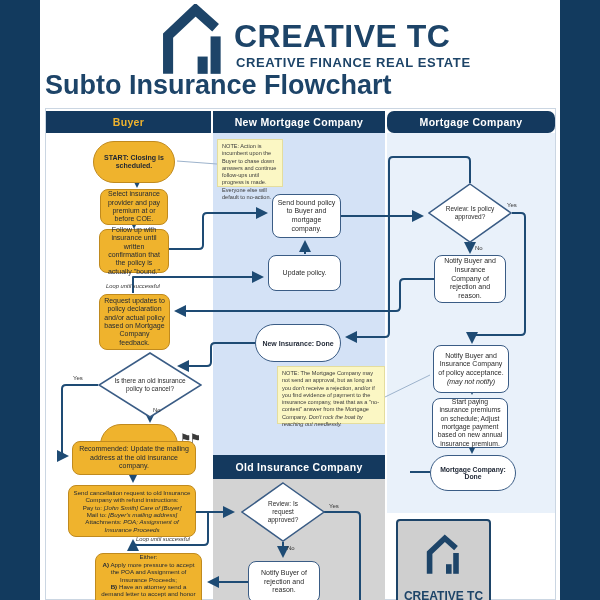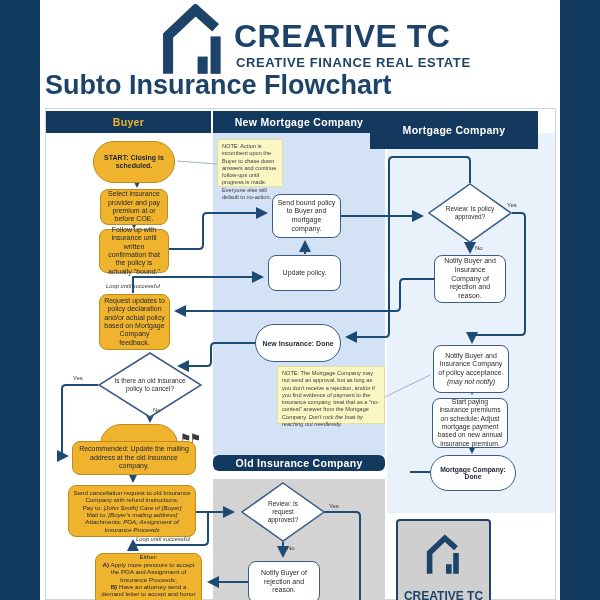--- a/index.html
+++ b/index.html
@@ -51,22 +51,22 @@
 <div class="abs brand-sub" style="left:236px;top:55px;">CREATIVE FINANCE REAL ESTATE</div>
 <div class="abs page-title" style="left:45px;top:70px;width:510px;">Subto Insurance Flowchart</div>
 
 <div class="abs frame" style="left:45px;top:108px;width:511px;height:492px;"></div>
 <div class="abs" style="left:213px;top:133px;width:172px;height:322px;background:#D4E2F6;"></div>
 <div class="abs" style="left:387px;top:133px;width:168px;height:380px;background:#E9F1FA;"></div>
 <div class="abs" style="left:213px;top:479px;width:172px;height:121px;background:#D3D3D3;"></div>
 
 <div class="abs colhdr buyer" style="left:46px;top:111px;width:165px;height:22px;">Buyer</div>
 <div class="abs colhdr" style="left:213px;top:111px;width:172px;height:22px;">New Mortgage Company</div>
-<div class="abs colhdr" style="left:370px;top:111px;width:168px;height:38px;">Mortgage Company</div>
-<div class="abs colhdr" style="left:213px;top:455px;width:172px;height:16px;border-radius:6px;">Old Insurance Company</div>
+<div class="abs colhdr" style="left:387px;top:111px;width:168px;height:22px;border-radius:7px;">Mortgage Company</div>
+<div class="abs colhdr" style="left:213px;top:455px;width:172px;height:24px;">Old Insurance Company</div>
 
 <svg class="abs overlay" width="600" height="600" style="left:0;top:0;">
   <defs>
     <marker id="arr" markerWidth="6" markerHeight="6" refX="5" refY="3" orient="auto">
       <path d="M0,0 L6,3 L0,6 Z" fill="#1E4B74"></path>
     </marker>
   </defs>
   <g stroke="#1E4B74" stroke-width="2" fill="none" stroke-linejoin="round">
     <path d="M137 182 V186" marker-end="url(#arr)"></path>
     <path d="M134 224 V227" marker-end="url(#arr)"></path>

